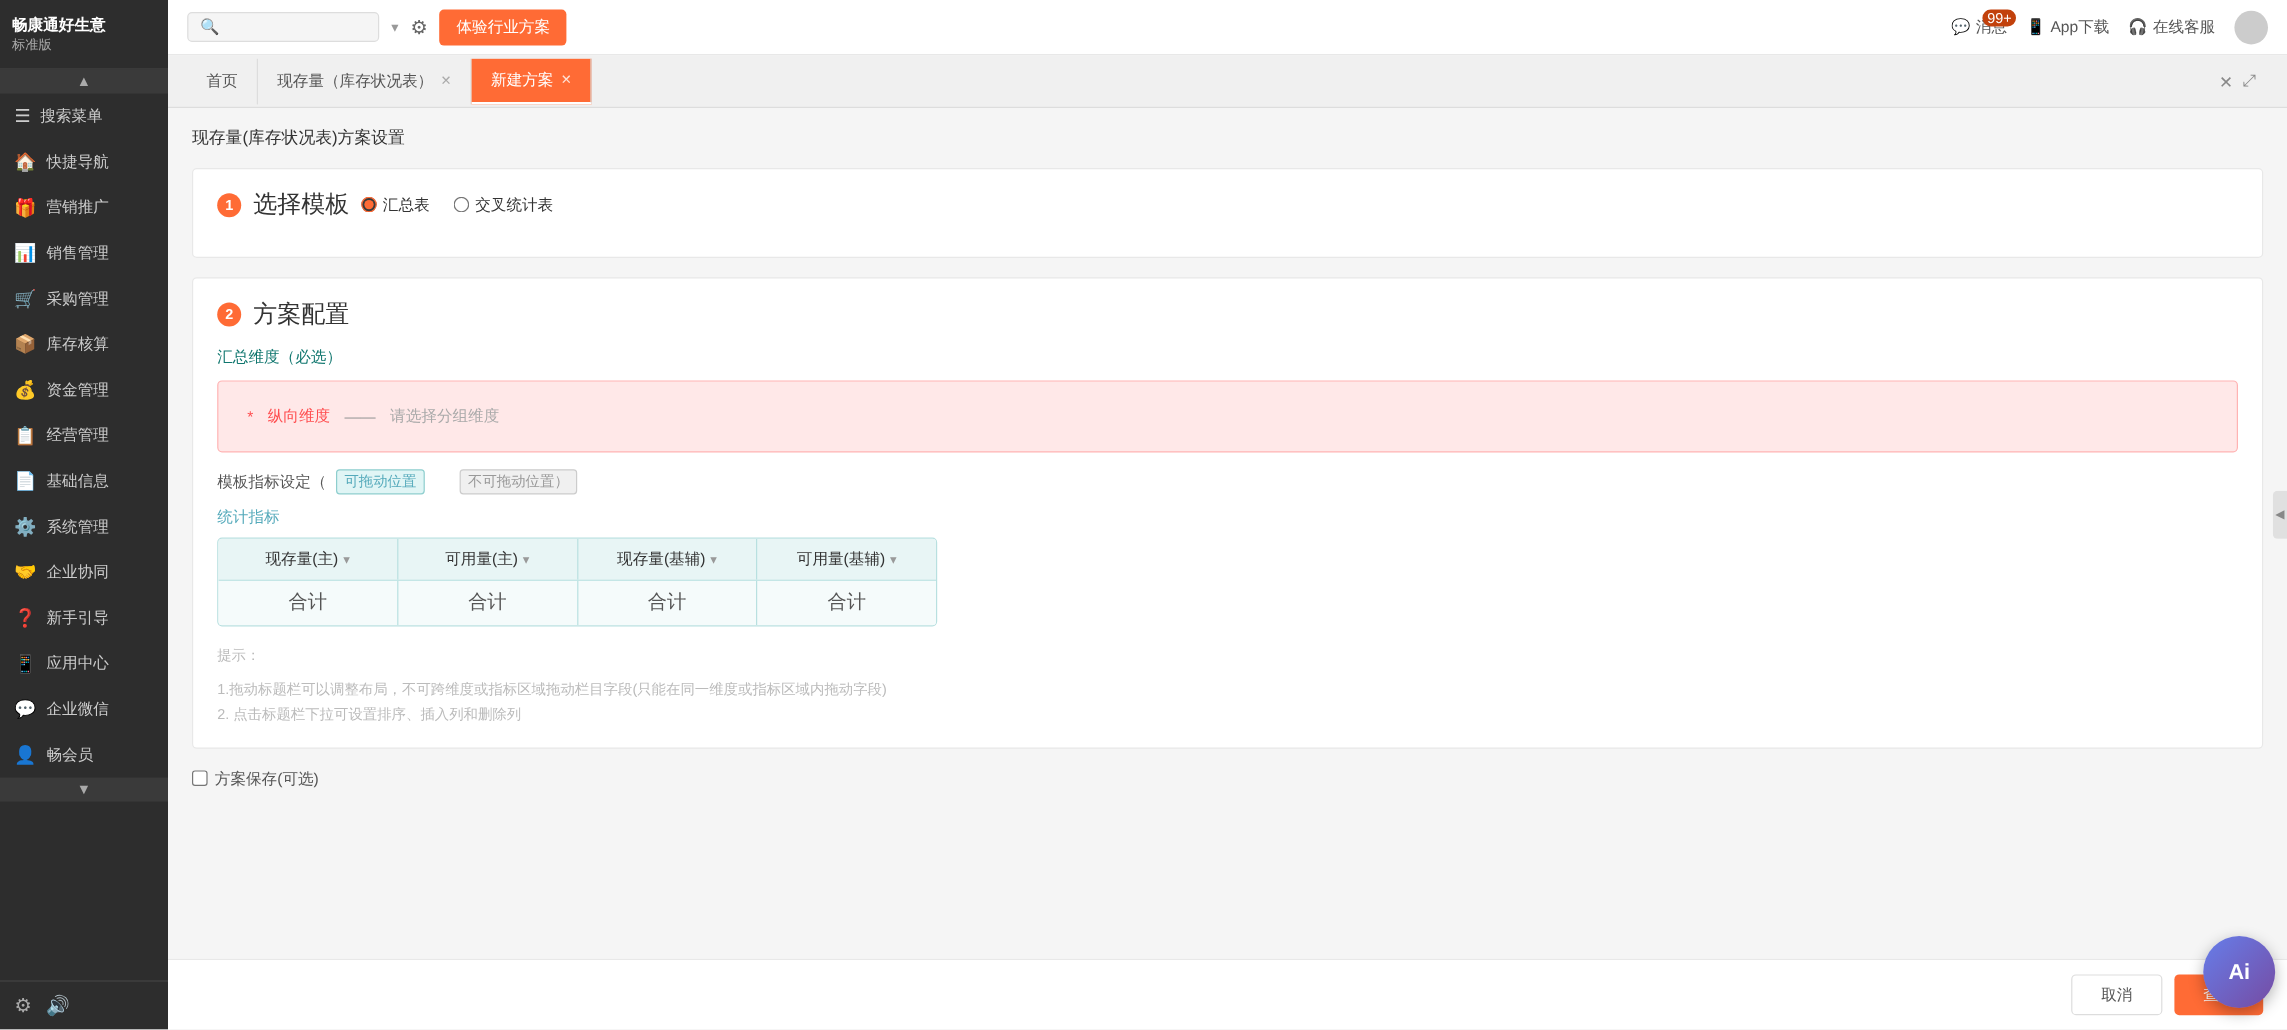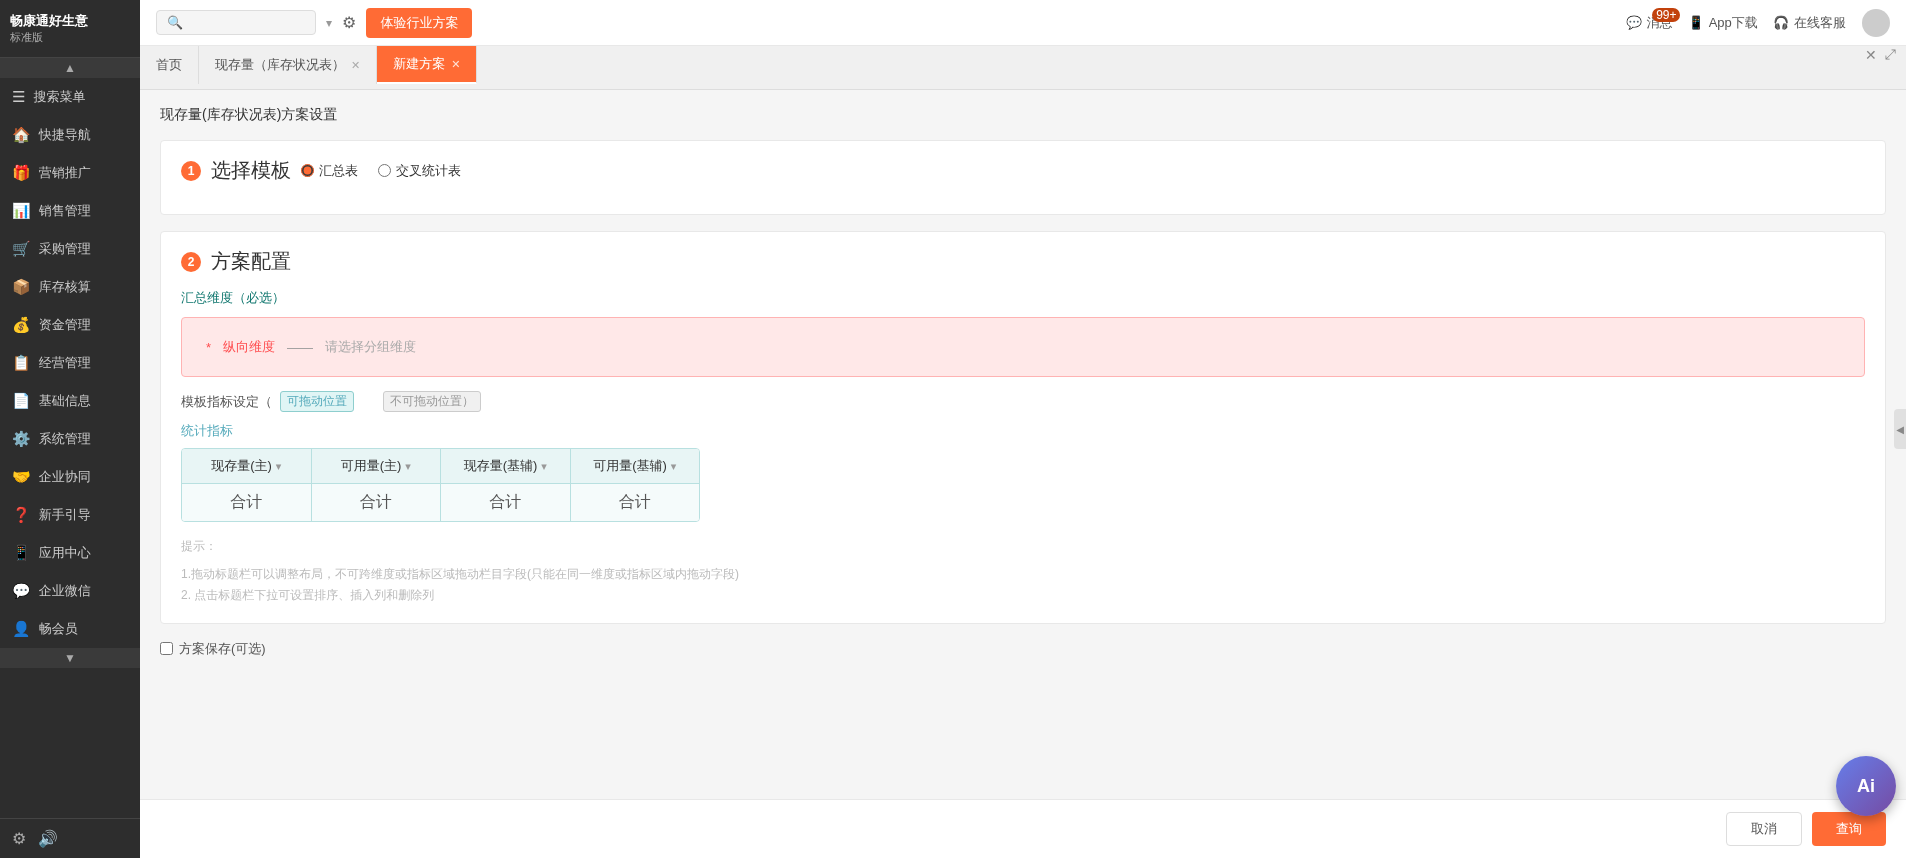--- a/index.html
+++ b/index.html
@@ -141,22 +141,22 @@
       height: 28px;
       border-radius: 50%;
       background: #ccc;
       cursor: pointer;
     }
 
     
     .tabs-bar {
       background: #f0f0f0;
       display: flex;
-      align-items: flex-start;
-      padding: 0;
+      align-items: center;
+      padding: 16px;
       border-bottom: 1px solid #ddd;
       height: 44px;
     }
     .tab {
       display: flex;
       align-items: center;
       padding: 0 16px;
       height: 38px;
       cursor: pointer;
       font-size: 13px;
@@ -305,21 +305,21 @@
     .stats-section-label {
       color: #5ab;
       font-size: 13px;
       margin-bottom: 8px;
     }
 
     .stats-table {
       border: 1px solid #b8e0e0;
       border-radius: 4px;
       overflow: hidden;
-      width: 519px;
+      width: 600px;
     }
     .stats-table-header {
       display: flex;
       background: #e8f5f5;
     }
     .stats-col {
       flex: 1;
       padding: 8px 12px;
       display: flex;
       align-items: center;
@@ -390,21 +390,21 @@
       border-radius: 4px;
       padding: 7px 24px;
       font-size: 13px;
       color: #fff;
       cursor: pointer;
     }
 
     
     .ai-float {
       position: fixed;
-      bottom: 42px;
+      bottom: 18px;
       right: 10px;
       background: linear-gradient(135deg, #667eea 0%, #764ba2 100%);
       color: #fff;
       border-radius: 50%;
       width: 60px;
       height: 60px;
       display: flex;
       align-items: center;
       justify-content: center;
       font-size: 18px;

